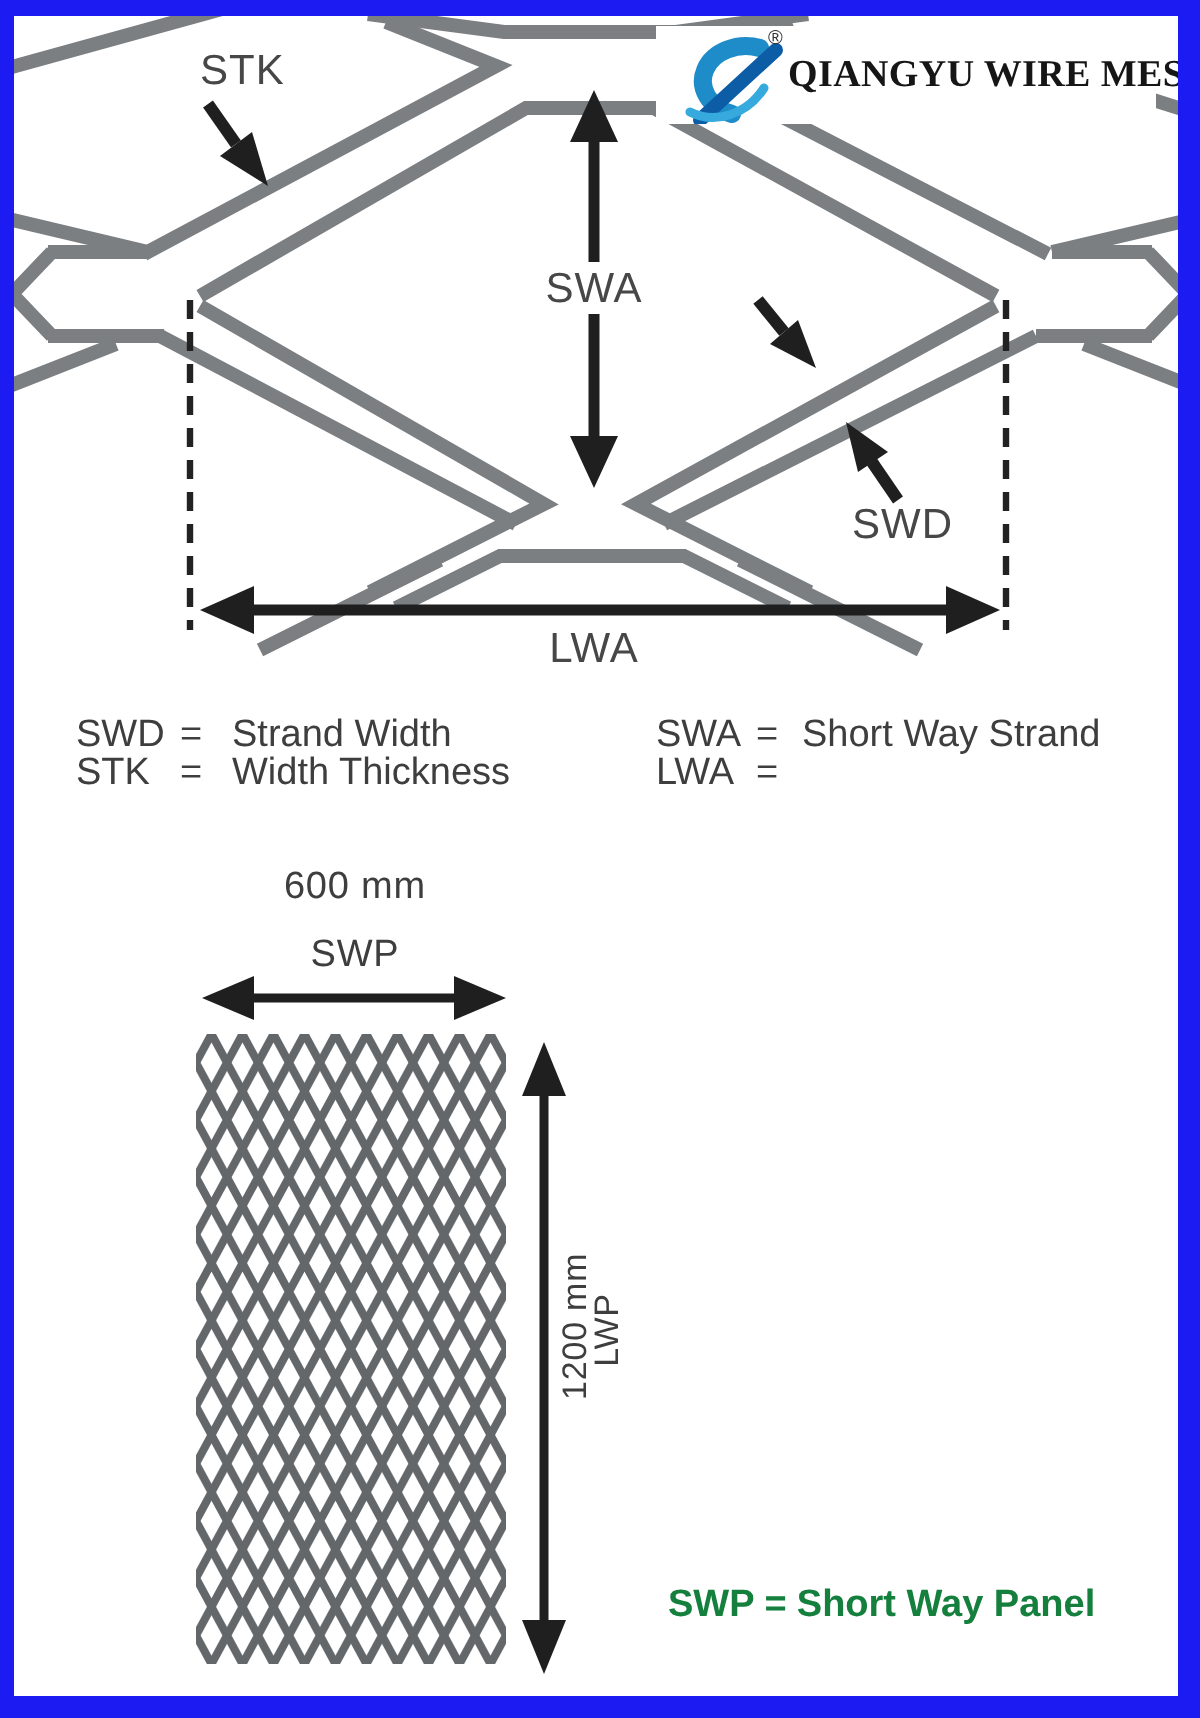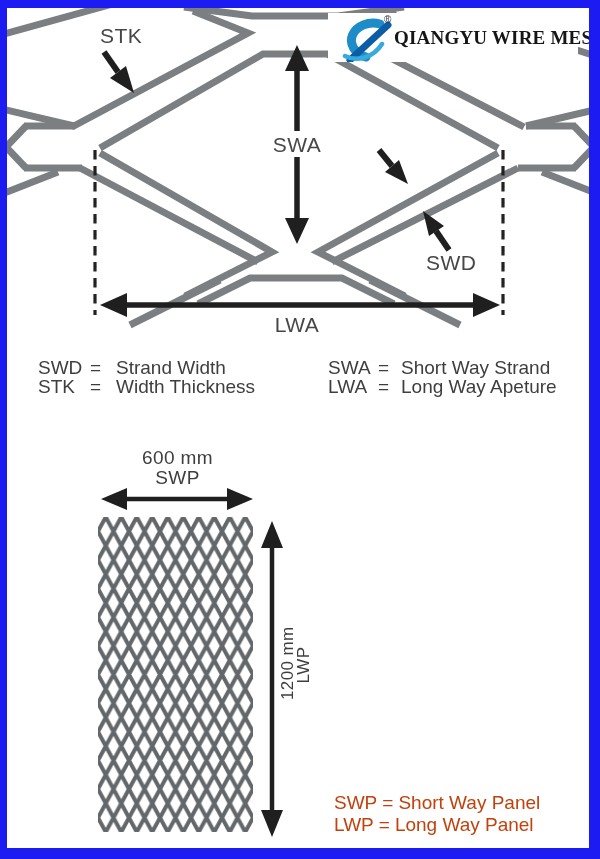--- a/index.html
+++ b/index.html
@@ -22,21 +22,21 @@
   .glossary .abbr{width:52px;}
   .glossary .eq{width:26px;}
   .glossary2 .abbr{width:50px;}
   .glossary2 .eq{width:23px;}
   .dim-label{position:absolute;z-index:10;font-size:19px;color:#3e3e3e;text-align:center;letter-spacing:.4px;}
   .rot-label{
     position:absolute;left:262px;top:648px;width:70px;height:34px;z-index:10;
     transform:rotate(-90deg);text-align:center;font-size:17px;line-height:16px;
     color:#3e3e3e;letter-spacing:.4px;white-space:nowrap;
   }
-  .legend-bottom{position:absolute;left:334px;top:792px;z-index:10;font-size:19px;line-height:22px;color:#c2410c;}
+  .legend-bottom{position:absolute;left:334px;top:792px;z-index:10;font-size:19px;line-height:22px;color:#15803d;font-weight:bold;}
   .legend-bottom .eq{padding:0 5px;}
   .logo{
     position:absolute;left:328px;top:13px;width:250px;height:49px;background:#ffffff;z-index:20;
   }
   .logo .brand{
     position:absolute;left:66px;top:14px;font-family:"Liberation Serif", serif;
     font-weight:bold;font-size:19px;color:#161616;letter-spacing:.2px;white-space:nowrap;
   }
   .logo .reg{position:absolute;left:56px;top:1px;font-size:10px;color:#333;}
 </style>
@@ -135,25 +135,24 @@
   </div>
   <div class="glossary glossary2" style="left:328px;top:359px">
     <div class="row">
       <span class="abbr">SWA</span>
       <span class="eq">=</span>
       <span class="def">Short Way Strand</span>
     </div>
     <div class="row">
       <span class="abbr">LWA</span>
       <span class="eq">=</span>
-      <span class="def">Long Way Apeture</span>
     </div>
   </div>
 
-  <div class="dim-label" style="left:120px;top:447px;width:115px">600 mm</div>
+  <div class="dim-label" style="left:120px;top:433px;width:115px">600 mm</div>
   <div class="dim-label" style="left:120px;top:467px;width:115px">SWP</div>
 
   <svg style="top:440px" width="600" height="419" viewBox="0 0 600 419">
     <defs>
       <pattern id="diam" x="98" y="77" width="15.5" height="28.64" patternUnits="userSpaceOnUse">
         <path d="M 7.75,0 L 15.5,14.32 L 7.75,28.64 L 0,14.32 Z" fill="none" stroke="#63676a" stroke-width="4"></path>
       </pattern>
     </defs>
 
     <g>
@@ -171,17 +170,16 @@
     </g>
   </svg>
 
   <div class="rot-label">
     <div>1200 mm</div>
     <div>LWP</div>
   </div>
 
   <div class="legend-bottom">
     <div><span>SWP</span><span class="eq">=</span><span>Short Way Panel</span></div>
-    <div><span>LWP</span><span class="eq">=</span><span>Long Way Panel</span></div>
   </div>
 
   <div class="frame"></div>
 </div>
 
 </body></html>

